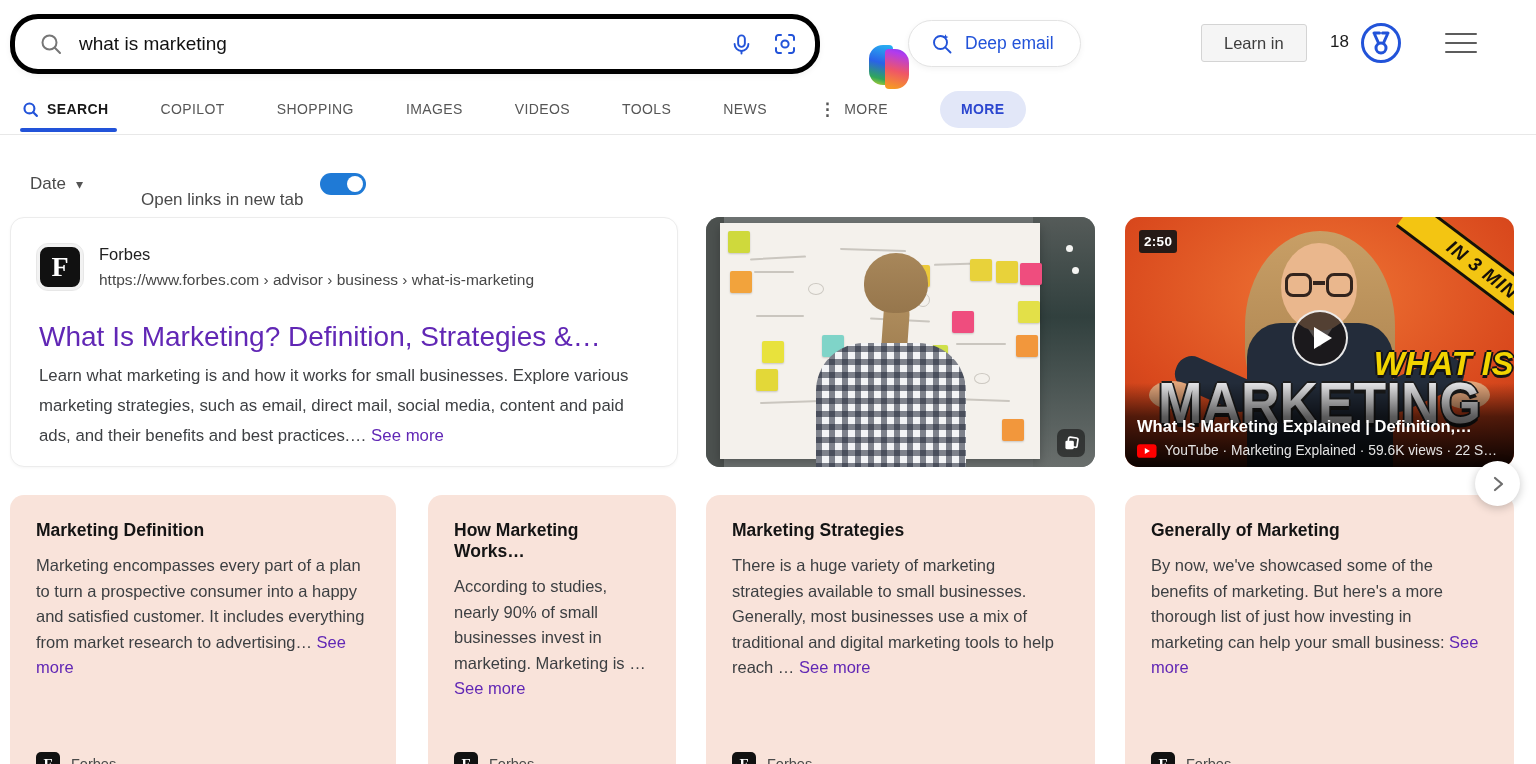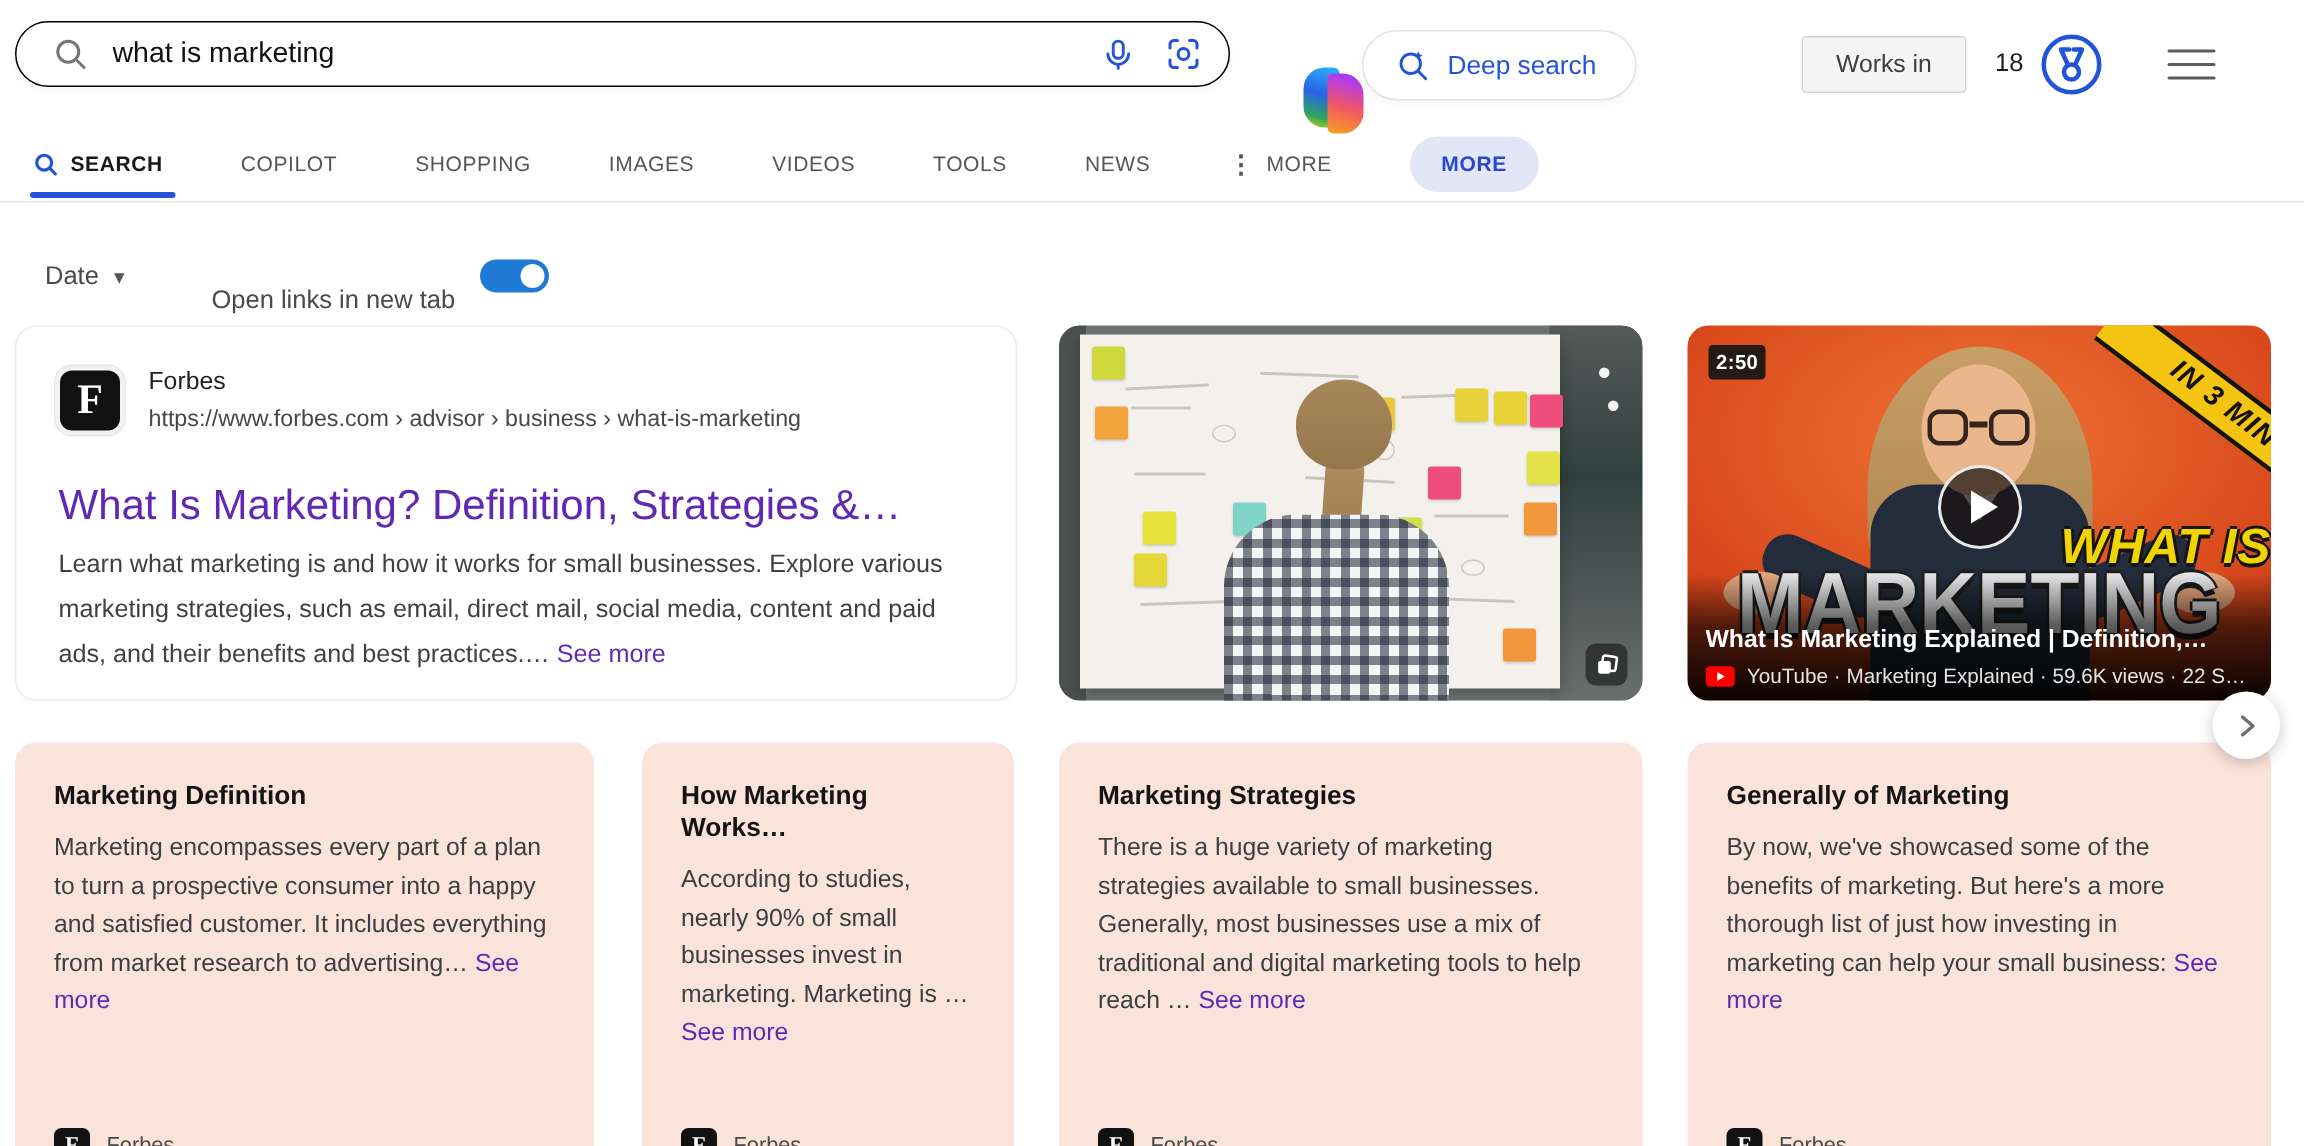--- a/index.html
+++ b/index.html
@@ -1,22 +1,22 @@
 <!DOCTYPE html>
 <html><head>
 <meta charset="utf-8">
 <style>
   * { margin:0; padding:0; box-sizing:border-box; }
   html,body { background:#fff; }
   body { font-family:"Liberation Sans", sans-serif; color:#1f1f1f; }
   .stage { position:relative; width:1536px; height:764px; background:#fff; overflow:hidden; }
 
   
-  .searchbar { position:absolute; left:10px; top:14px; width:810px; height:44px;
-    border:1px solid #000000; border-radius:28px; background:#fff;
+  .searchbar { position:absolute; left:10px; top:14px; width:810px; height:60px;
+    border:5px solid #000000; border-radius:28px; background:#fff;
     box-shadow:0 2px 6px rgba(0,0,0,.05); display:flex; align-items:center; padding:0 18px 0 24px; }
   .searchbar svg.mag { flex:0 0 auto; }
   .searchbar input { flex:1; border:none; outline:none; font-family:"Liberation Sans",sans-serif;
     font-size:19px; color:#111; margin-left:16px; background:transparent; }
   .sb-icons { display:flex; align-items:center; gap:20px; }
   .iconbtn { background:none; border:none; cursor:pointer; display:flex; align-items:center; }
 
   .copilot { position:absolute; left:841px; top:19px; width:47px; height:47px; border:none;
     background:transparent; cursor:pointer; }
   .cp-wrap { position:relative; width:100%; height:100%; transform:rotate(-6deg); }
@@ -189,24 +189,24 @@
   <button class="copilot">
     <span class="cp-wrap"><span class="cp-l"></span><span class="cp-r"></span></span>
   </button>
 
   <button class="deepsearch">
     <svg width="26" height="26" viewBox="0 0 26 26" fill="none" stroke="#2253d9" stroke-width="1.9" stroke-linecap="round">
         <circle cx="11.5" cy="11.5" r="6.5"></circle>
         <line x1="16.3" y1="16.3" x2="21.5" y2="21.5"></line>
         <path d="M16.5 3.2l.9 2 2 .9-2 .9-.9 2-.9-2-2-.9 2-.9z" fill="#2253d9" stroke="none"></path>
       </svg>
-    <span>Deep search</span>
+    <span>Deep email</span>
   </button>
 
-  <button class="signin">Works in</button>
+  <button class="signin">Learn in</button>
   <span class="rw-count">18</span>
   <button class="rewards">
     <svg width="42" height="42" viewBox="0 0 42 42" fill="none">
         <circle cx="21" cy="21" r="18.5" stroke="#2253d9" stroke-width="3"></circle>
         <path d="M14 11l4.5 10M28 11l-4.5 10M14 11h5.5M28 11h-5.5" stroke="#2253d9" stroke-width="3" stroke-linecap="round"></path>
         <circle cx="21" cy="26" r="5" stroke="#2253d9" stroke-width="3"></circle>
       </svg>
   </button>
   <button class="burger">
     <span><i></i><i></i><i></i></span>

